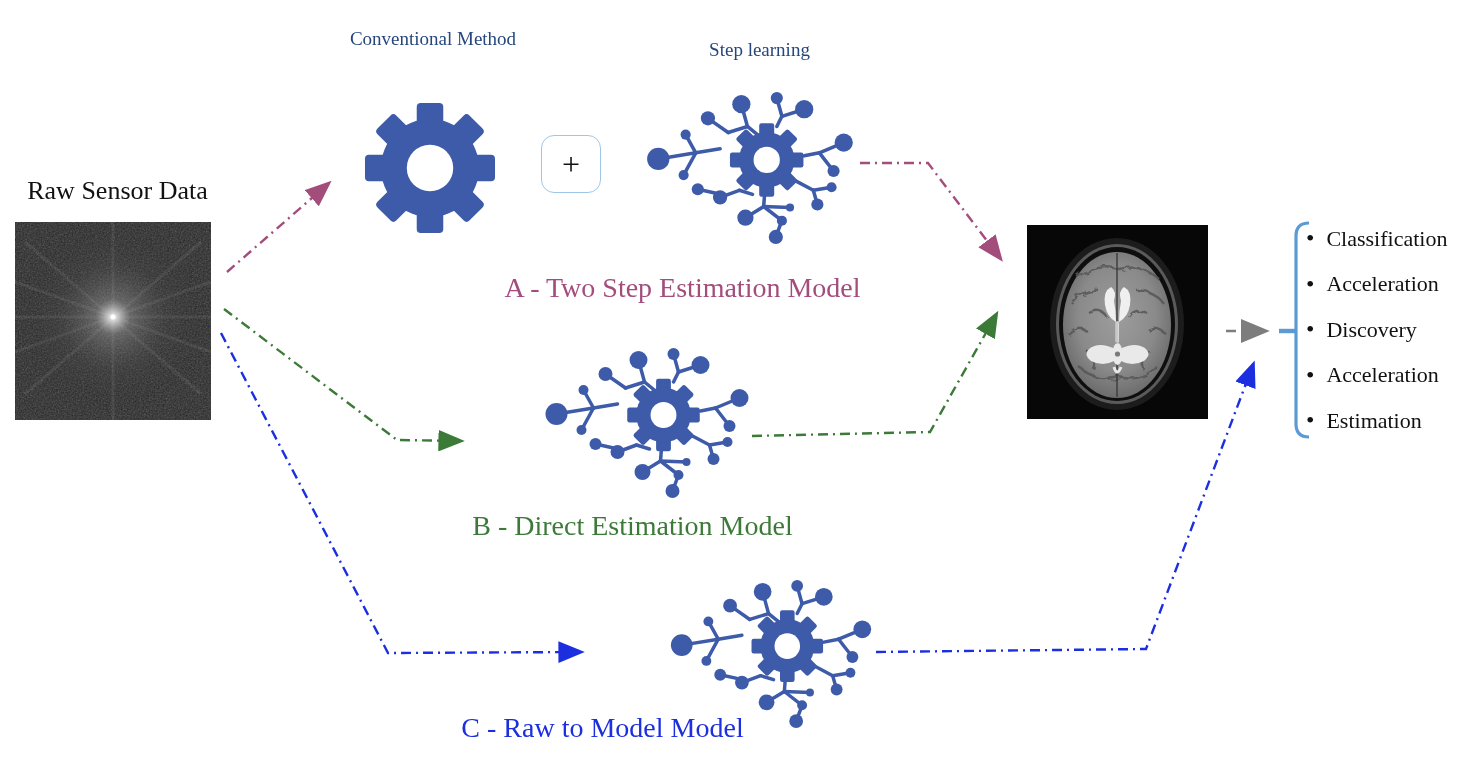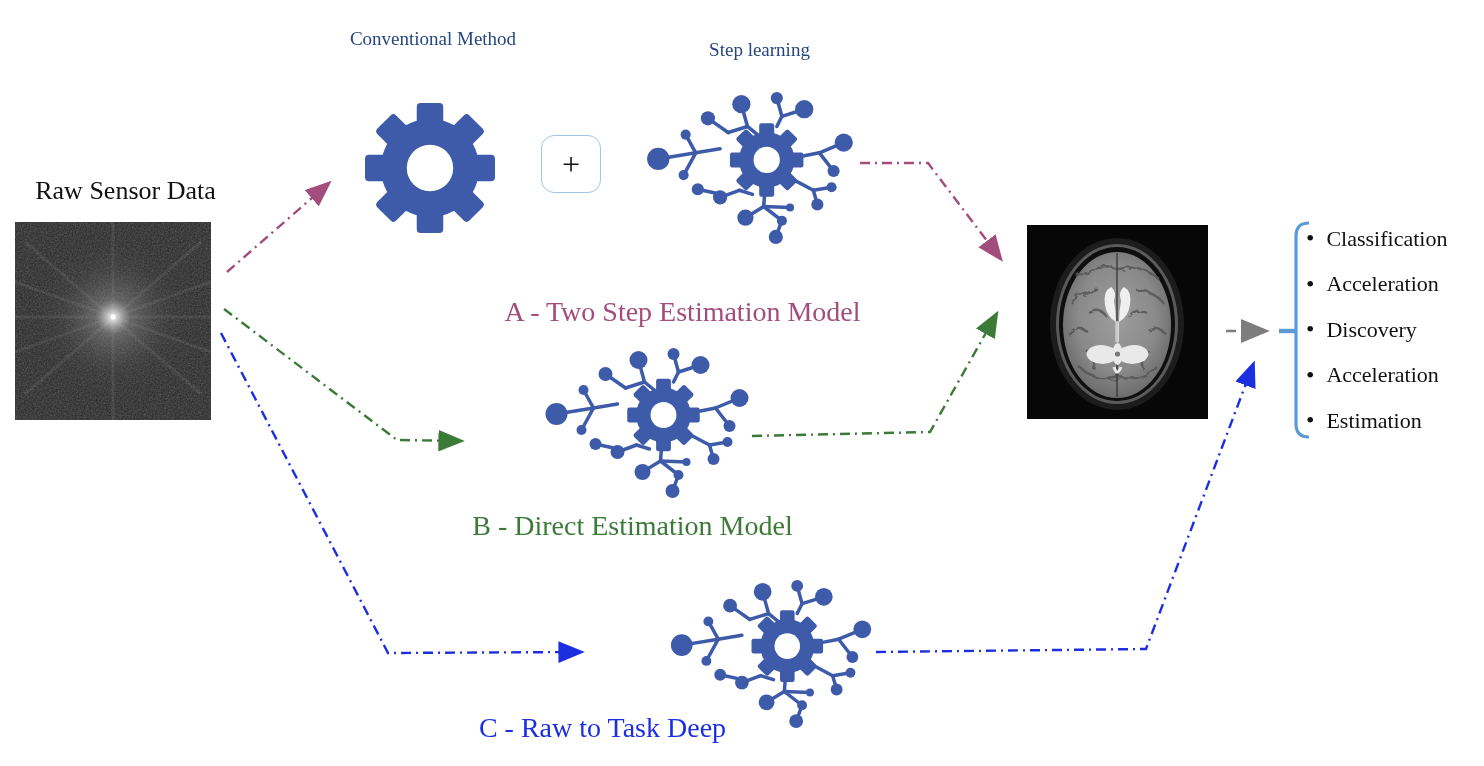--- a/index.html
+++ b/index.html
@@ -126,32 +126,32 @@
           <circle cx="74" cy="104" r="7"></circle>
           <circle cx="52" cy="96" r="6"></circle>
         </g>
         <g transform="translate(120,67) scale(0.74)">
           <use href="#sym-gear"></use>
         </g>
       </g>
     </defs>
   </svg>
 
-  <div class="abs black-label" style="left:18px;top:176px;width:215px;">Raw Sensor Data</div>
+  <div class="abs black-label" style="left:10px;top:176px;width:215px;">Raw Sensor Data</div>
 
   <div class="abs node-label" style="left:343px;top:27px;width:180px;">Conventional Method</div>
 
   <div class="abs node-label" style="left:652px;top:38px;width:215px;white-space:nowrap;">Step learning</div>
 
 
-  <div id="label-a" class="abs model-label" style="left:455px;top:272px;width:455px;margin-top:24px;">A - Two Step Estimation Model</div>
+  <div id="label-a" class="abs model-label" style="left:455px;top:272px;width:455px;">A - Two Step Estimation Model</div>
 
   <div id="label-b" class="abs model-label" style="left:450px;top:492px;width:365px;margin-top:18px;">B - Direct Estimation Model</div>
 
-  <div id="label-c" class="abs model-label" style="left:460px;top:712px;width:285px;">C - Raw to Task Deep</div>
+  <div id="label-c" class="abs model-label" style="left:460px;top:712px;width:285px;">C - Raw to Model Model</div>
 
   <svg class="abs" style="left:15px;top:222px;" width="196" height="198" viewBox="0 0 196 198">
     <defs>
       <filter id="kNoise" x="0" y="0" width="100%" height="100%">
         <feTurbulence type="fractalNoise" baseFrequency="0.65" numOctaves="3" stitchTiles="stitch" result="n"></feTurbulence>
         <feColorMatrix in="n" type="saturate" values="0"></feColorMatrix>
         <feComponentTransfer>
             <feFuncA type="linear" slope="0.35" intercept="0"></feFuncA>
           </feComponentTransfer>
       </filter>

